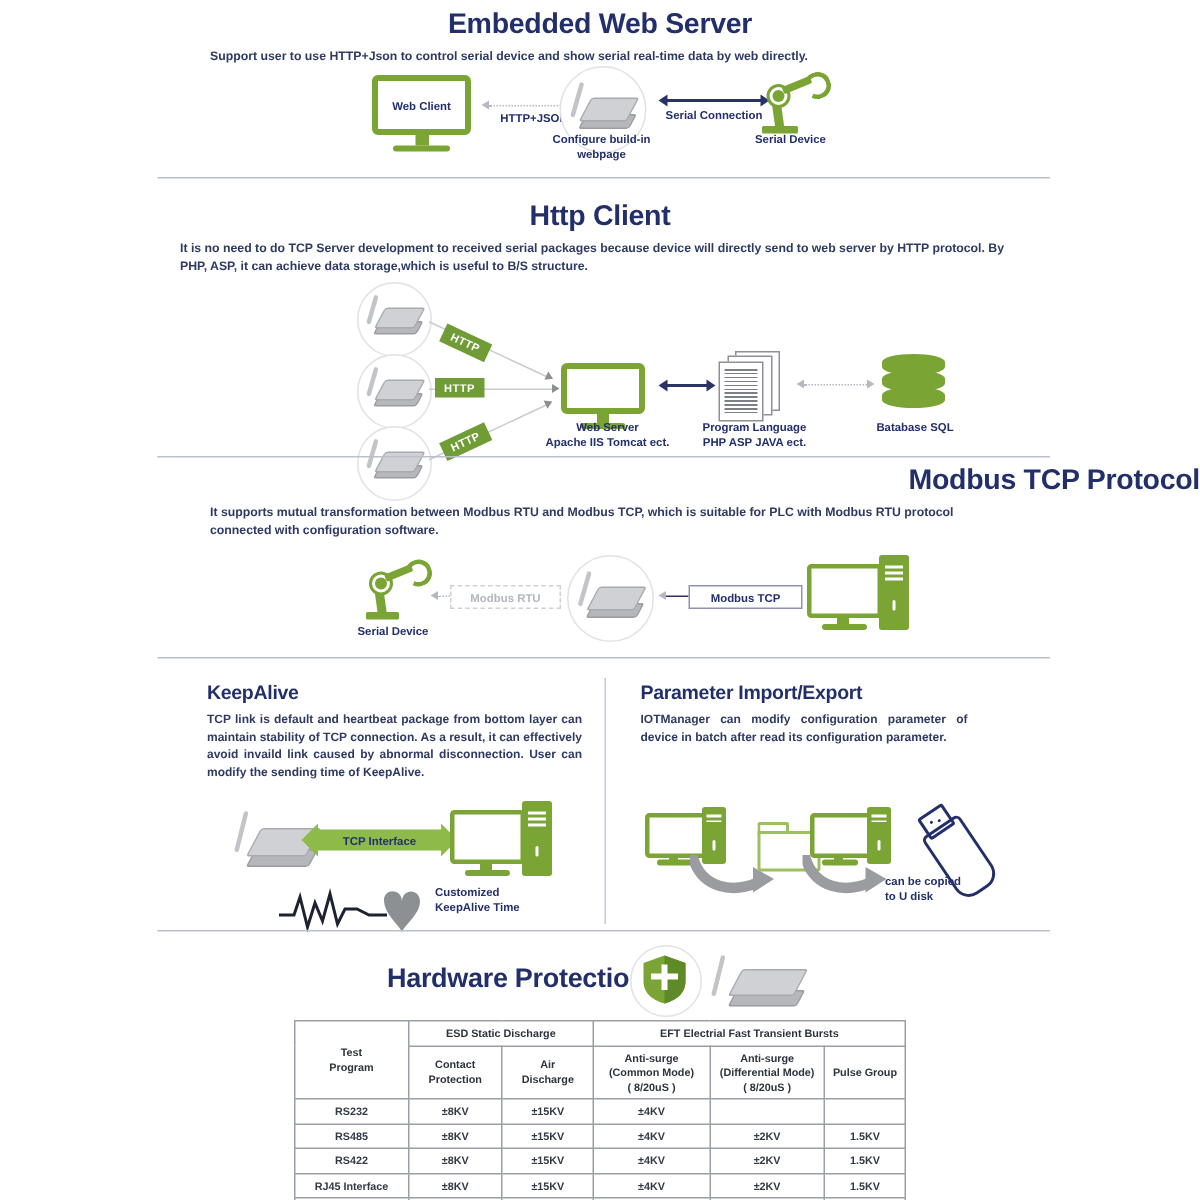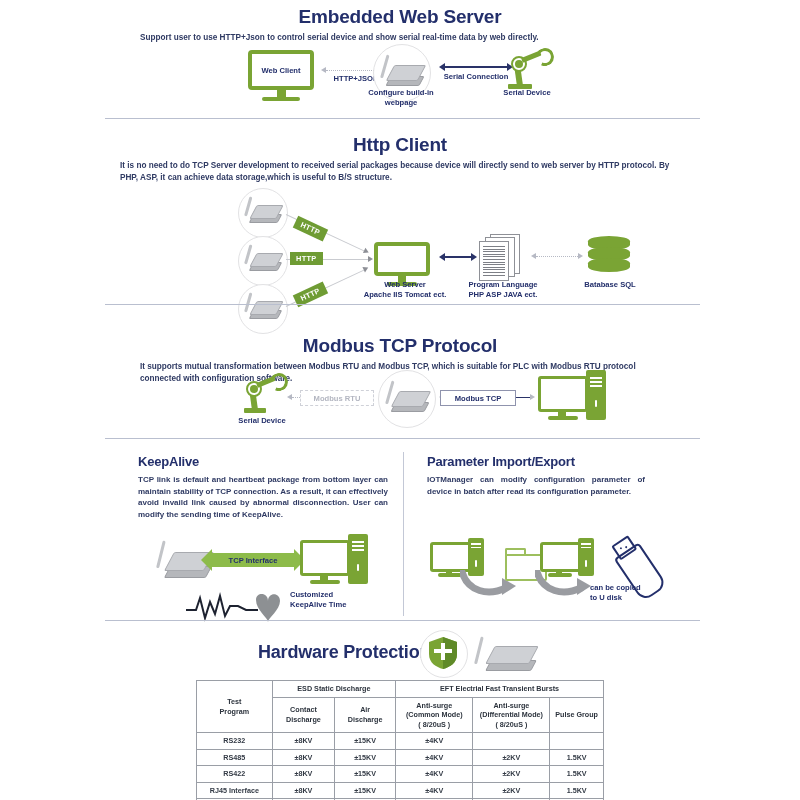--- a/index.html
+++ b/index.html
@@ -257,21 +257,21 @@
       <div class="lay" style="left:0;top:0;width:42px;height:14px;"></div>
       <div class="lay" style="left:0;top:11px;width:42px;height:14px;"></div>
       <div class="lay" style="left:0;top:22px;width:42px;height:14px;"></div>
     </div>
     <div class="lbl" style="left:572px;top:152px;width:76px;">Batabase SQL</div>
 
     <div class="divider" style="top:176px;"></div>
   </div>
 
   <div class="sect" style="top:310px;height:128px;">
-    <h1 class="title" style="margin-top:25px;">Modbus TCP Protocol</h1>
+    <h1 class="title" style="margin-top:0;text-align:right;">Modbus TCP Protocol</h1>
     <p class="sub" style="width:520px;margin-left:140px;">It supports mutual transformation between Modbus RTU and Modbus TCP, which is suitable for PLC with Modbus RTU protocol connected with configuration software.</p>
 
     <div class="robot" style="left:236px;top:62px;width:50px;height:44px;">
       <div class="base" style="left:8px;top:36px;width:22px;height:5px;"></div>
       <div class="stem" style="left:16px;top:17px;width:6px;height:21px;transform:rotate(-8deg);"></div>
       <div class="joint" style="left:10px;top:9px;width:12px;height:12px;">
           <i></i>
         </div>
       <div class="arm" style="left:21px;top:11px;width:19px;height:5px;transform:rotate(-22deg);"></div>
       <div class="claw" style="left:34px;top:1px;width:12px;height:12px;transform:rotate(-20deg);"></div>
@@ -282,21 +282,21 @@
     <div class="boxlbl dash" style="left:300px;top:80px;width:58px;">Modbus RTU</div>
 
     <div class="circle-bg" style="left:378px;top:60px;width:56px;height:56px;"></div>
     <div class="dev" style="left:383px;top:68px;width:48px;height:40px;">
       <div class="ant" style="left:2px;top:2px;width:3px;height:24px;transform:rotate(16deg);"></div>
       <div class="body" style="left:10px;top:24px;width:32px;height:8px;"></div>
       <div class="top" style="left:12px;top:13px;width:30px;height:14px;"></div>
     </div>
 
     <div class="arrow-dot" style="left:444px;top:87px;width:86px;border-top-color:#2a3368;border-top-style:solid;"></div>
-    <div class="boxlbl" style="left:440px;top:80px;width:60px;">Modbus TCP</div>
+    <div class="boxlbl" style="left:459px;top:80px;width:60px;">Modbus TCP</div>
 
     <div class="pc" style="left:538px;top:60px;width:72px;height:54px;">
       <div class="m" style="left:0;top:6px;width:44px;height:30px;"></div>
       <div class="mn" style="left:20px;top:42px;width:8px;height:5px;"></div>
       <div class="mb" style="left:10px;top:46px;width:30px;height:4px;"></div>
       <div class="tw" style="left:48px;top:0;width:20px;height:50px;">
         <div class="sl" style="top:7px;"></div>
         <div class="sl" style="top:11px;"></div>
         <div class="sl" style="top:15px;"></div>
         <div class="pw" style="top:30px;"></div>
@@ -424,21 +424,21 @@
     <table class="hw" style="left:196px;top:58px;width:408px;">
       <thead>
         <tr>
           <th rowspan="2" style="width:74px;white-space:pre-line;">Test
 Program</th>
           <th colspan="2">ESD Static Discharge</th>
           <th colspan="3">EFT Electrial Fast Transient Bursts</th>
         </tr>
         <tr>
           <th style="width:62px;white-space:pre-line;">Contact
-Discharge</th>
+Protection</th>
           <th style="width:60px;white-space:pre-line;">Air
 Discharge</th>
           <th style="width:80px;white-space:pre-line;">Anti-surge
 (Common Mode)
 ( 8/20uS )</th>
           <th style="width:78px;white-space:pre-line;">Anti-surge
 (Differential Mode)
 ( 8/20uS )</th>
           <th style="width:54px;">Pulse Group</th>
         </tr>

